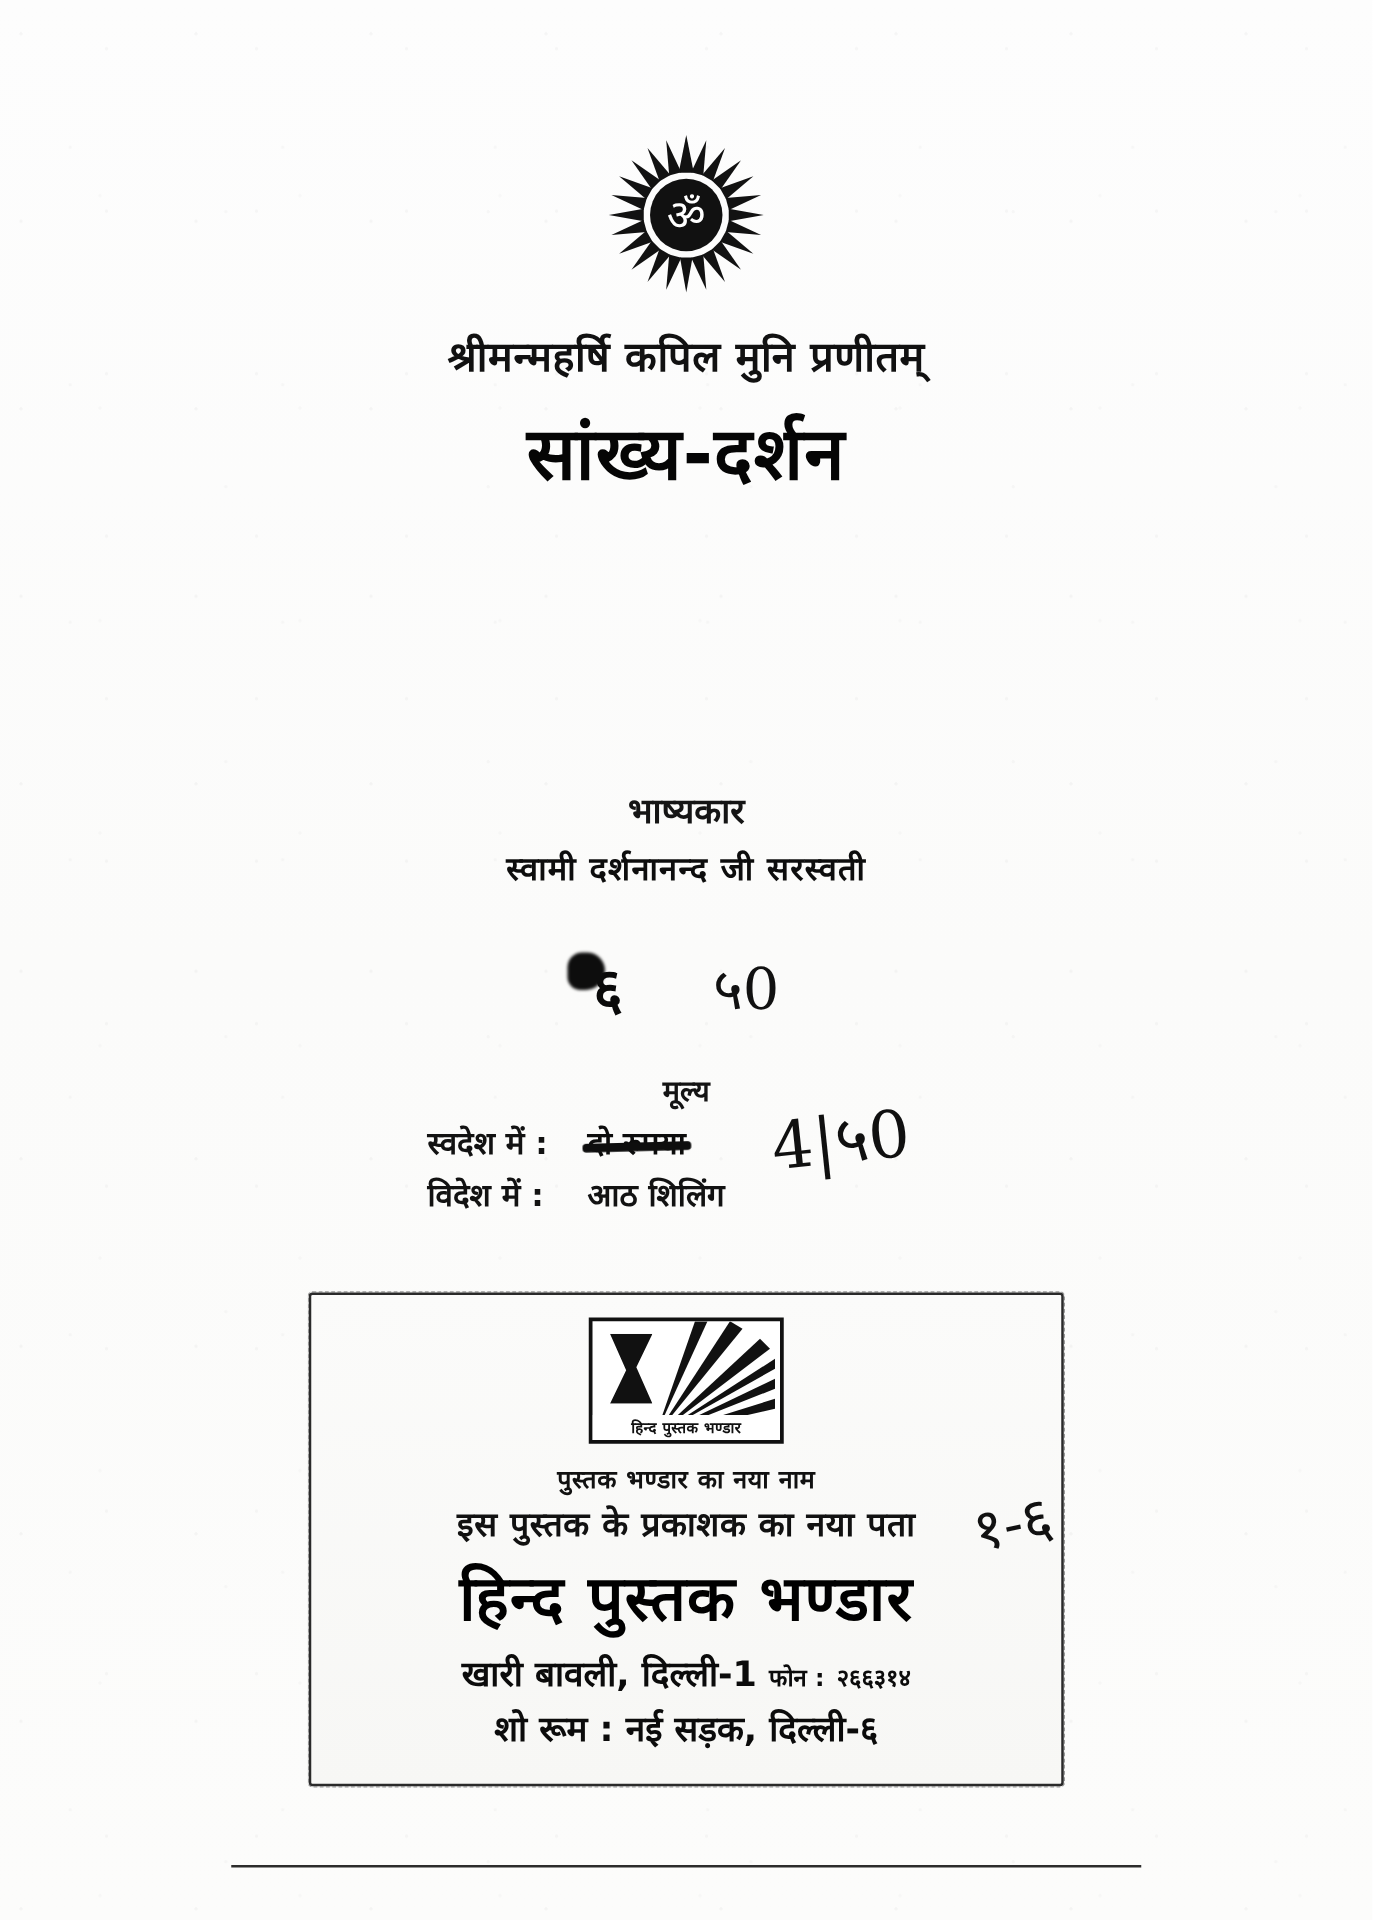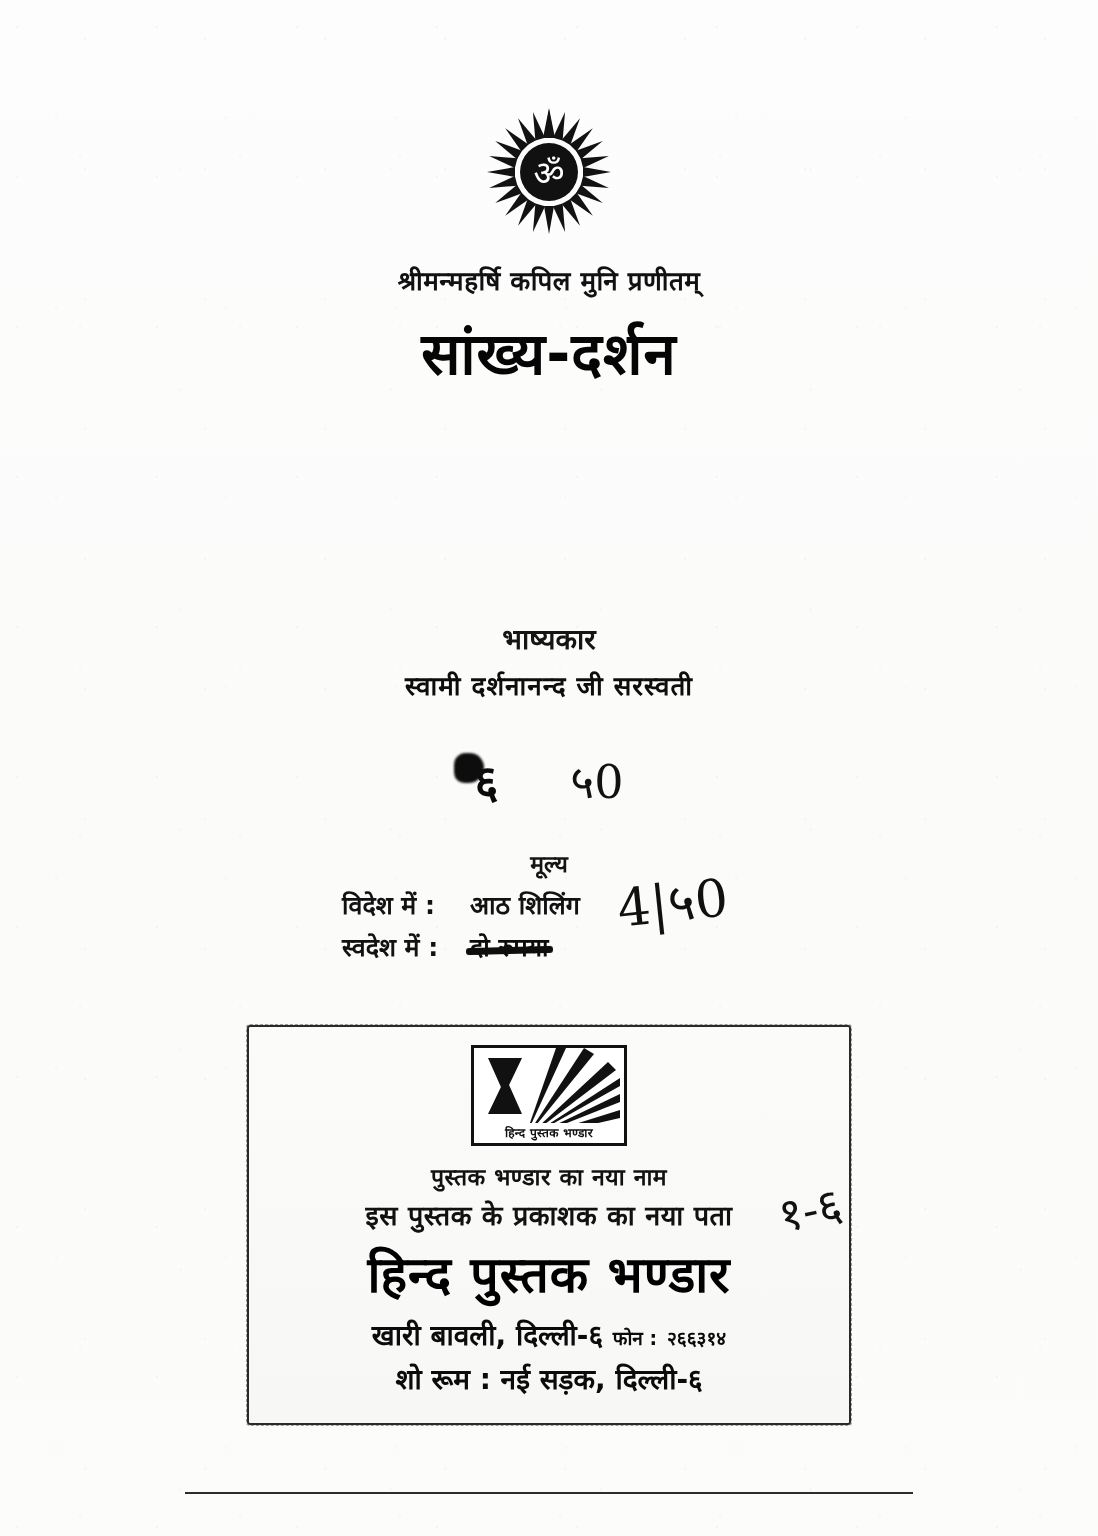--- a/index.html
+++ b/index.html
@@ -66,21 +66,21 @@
     color: #fff;
     font-size: 34px;
     line-height: 1;
     font-family: "DejaVu Sans", sans-serif;
     margin-top: 2px;
   }
 
   
   .byline-top {
     margin-top: 26px;
-    font-size: 26px;
+    font-size: 33px;
     letter-spacing: 0.5px;
     font-family: "DejaVu Sans", sans-serif;
     color: #111;
     font-weight: 600;
   }
   .title {
     margin-top: 14px;
     font-size: 58px;
     font-weight: bold;
     letter-spacing: 1px;
@@ -238,21 +238,21 @@
     font-size: 12px;
     font-weight: bold;
     color: #111;
     background: #fff;
     padding: 1px 0 2px;
     letter-spacing: 0.3px;
   }
 
   .slip-line-1 {
     margin-top: 14px;
-    font-size: 23px;
+    font-size: 20px;
     font-weight: 600;
     color: #111;
     letter-spacing: 0.5px;
   }
   .slip-line-2 {
     margin-top: 4px;
     font-size: 27px;
     font-weight: 600;
     color: #111;
     letter-spacing: 0.5px;
@@ -355,26 +355,26 @@
   <div class="translator-name">स्वामी दर्शनानन्द जी सरस्वती</div>
 
   <div class="ink-row">
     <div class="ink-smudge">६</div>
     <div class="ink-num">५0</div>
   </div>
 
   <div class="price-block">
     <div class="price-title">मूल्य</div>
     <div class="price-line">
+      <span class="lbl">स्वदेश में :</span>
+      <span class="val struck">दो रुपया</span>
+    </div>
+    <div class="price-line">
       <span class="lbl">विदेश में :</span>
       <span class="val">आठ शिलिंग</span>
-    </div>
-    <div class="price-line">
-      <span class="lbl">स्वदेश में :</span>
-      <span class="val struck">दो रुपया</span>
     </div>
     <div class="hand-price">4|५0</div>
   </div>
 
   <div class="slip">
     <div class="logo-box">
       <svg class="logo-fan" viewBox="0 0 100 92" width="100" height="92" aria-hidden="true">
         <g fill="#111" transform="translate(0,92)">
           <polygon points="0,0 96,-6 96,-14"></polygon>
           <polygon points="0,0 96,-22 96,-30"></polygon>
@@ -386,21 +386,21 @@
         </g>
       </svg>
       <div class="logo-lamp"></div>
       <div class="logo-caption">हिन्द पुस्तक भण्डार</div>
     </div>
 
     <div class="slip-line-1">पुस्तक भण्डार का नया नाम</div>
     <div class="slip-line-2">इस पुस्तक के प्रकाशक का नया पता</div>
     <div class="slip-brand">हिन्द पुस्तक भण्डार</div>
     <div class="slip-addr">
-      <span>खारी बावली, दिल्ली-६</span>
+      <span>खारी बावली, दिल्ली-1</span>
       <span class="small">फोन :</span>
       <span class="small">२६६३१४</span>
     </div>
     <div class="slip-showroom">शो रूम : नई सड़क, दिल्ली-६</div>
 
     <div class="hand-mark-right">१-६</div>
   </div>
 
   <div class="bottom-rule"></div>
 </div>

